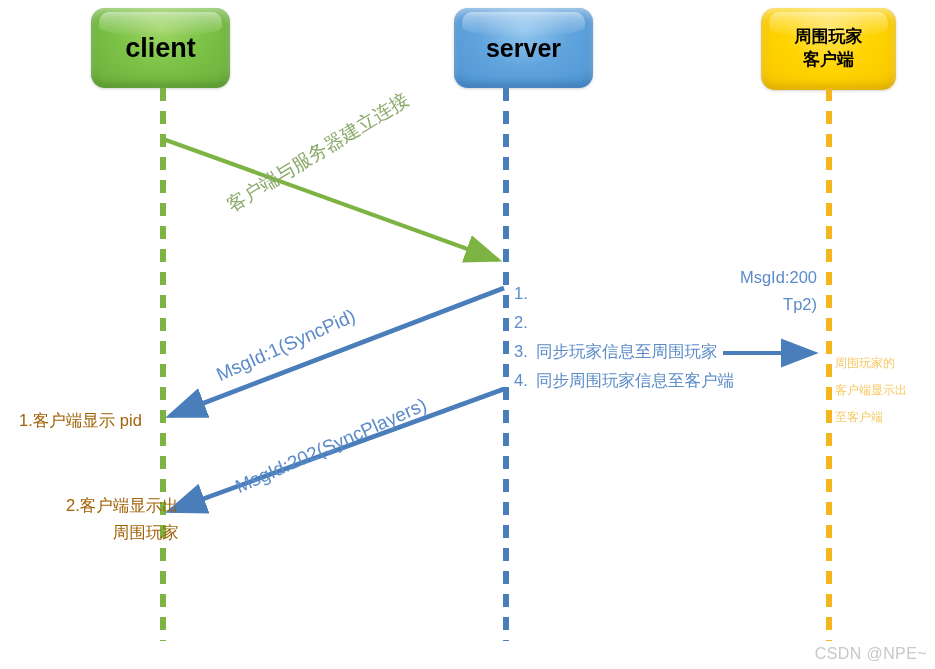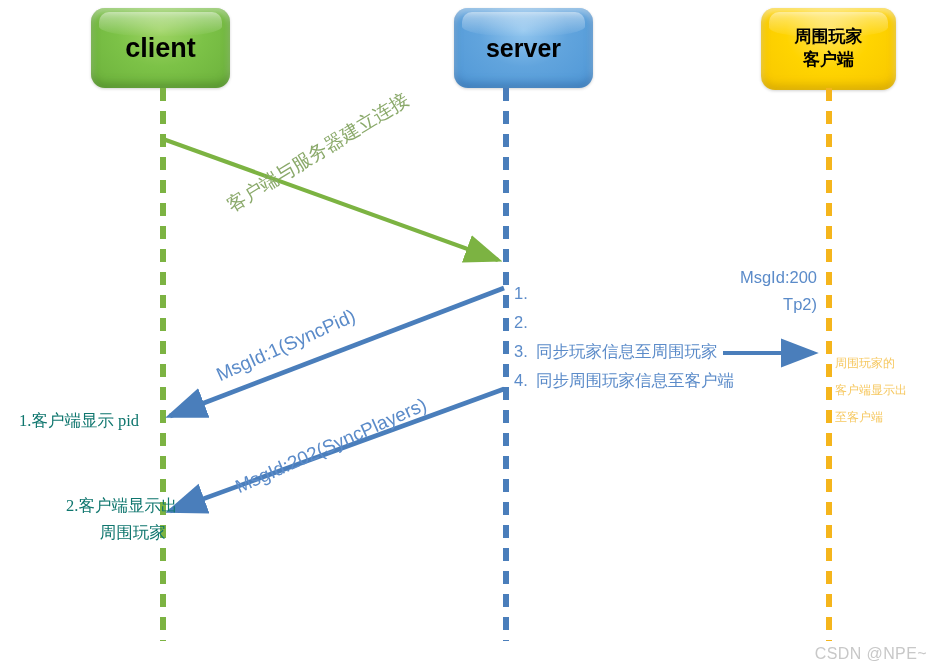--- a/index.html
+++ b/index.html
@@ -138,26 +138,25 @@
     left: 835px; top: 350px;
     width: 96px;
     color: #f6c860;
     font-size: 12px;
     line-height: 27px;
   }
 
   
   .client-note {
     position: absolute;
-    color: #0f766e;
+    color: #a16207;
     font-size: 16.5px;
     line-height: 27px;
-    text-align: center;
+    text-align: right;
     white-space: nowrap;
-    font-family: Liberation Serif, serif;
   }
   #note-pid { left: 19px; top: 407px; }
   #note-players { left: 22px; top: 492px; margin-left: 44px; }
   #note-players .indent { padding-left: 22px; }
 
   
   #watermark {
     position: absolute;
     right: 8px; bottom: 6px;
     font-size: 16px;

